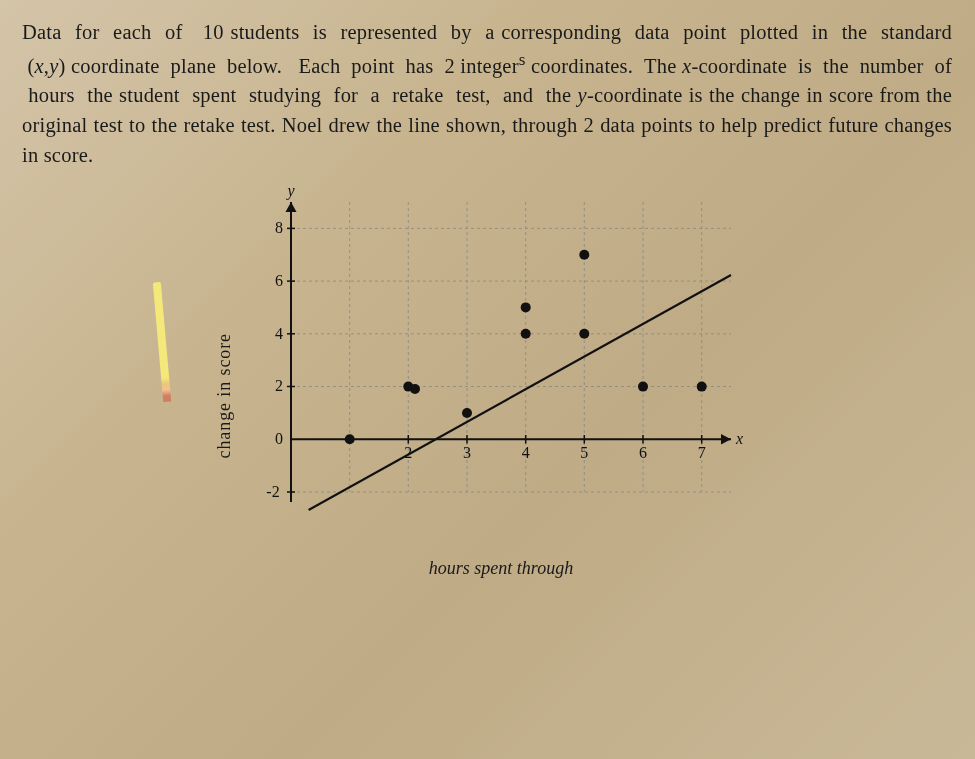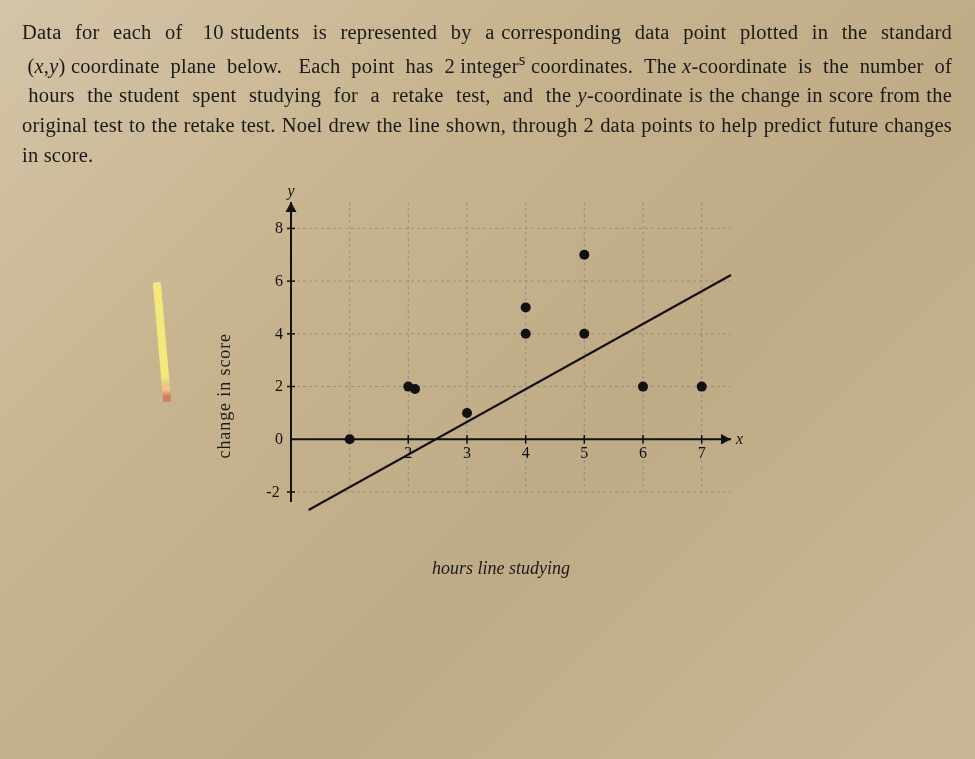--- a/index.html
+++ b/index.html
@@ -207,18 +207,18 @@
             <circle cx="343.3" cy="72.7" r="5" fill="#111"></circle>
 
             <circle cx="343.3" cy="151.8" r="5" fill="#111"></circle>
 
             <circle cx="402" cy="204.6" r="5" fill="#111"></circle>
 
             <circle cx="460.7" cy="204.6" r="5" fill="#111"></circle>
 
           </svg>
         </div>
-        <div class="x-axis-label">hours line studying</div>
+        <div class="x-axis-label">hours spent through</div>
       </div>
     </div>
   </div>
 
 </div>
 
 </body></html>

